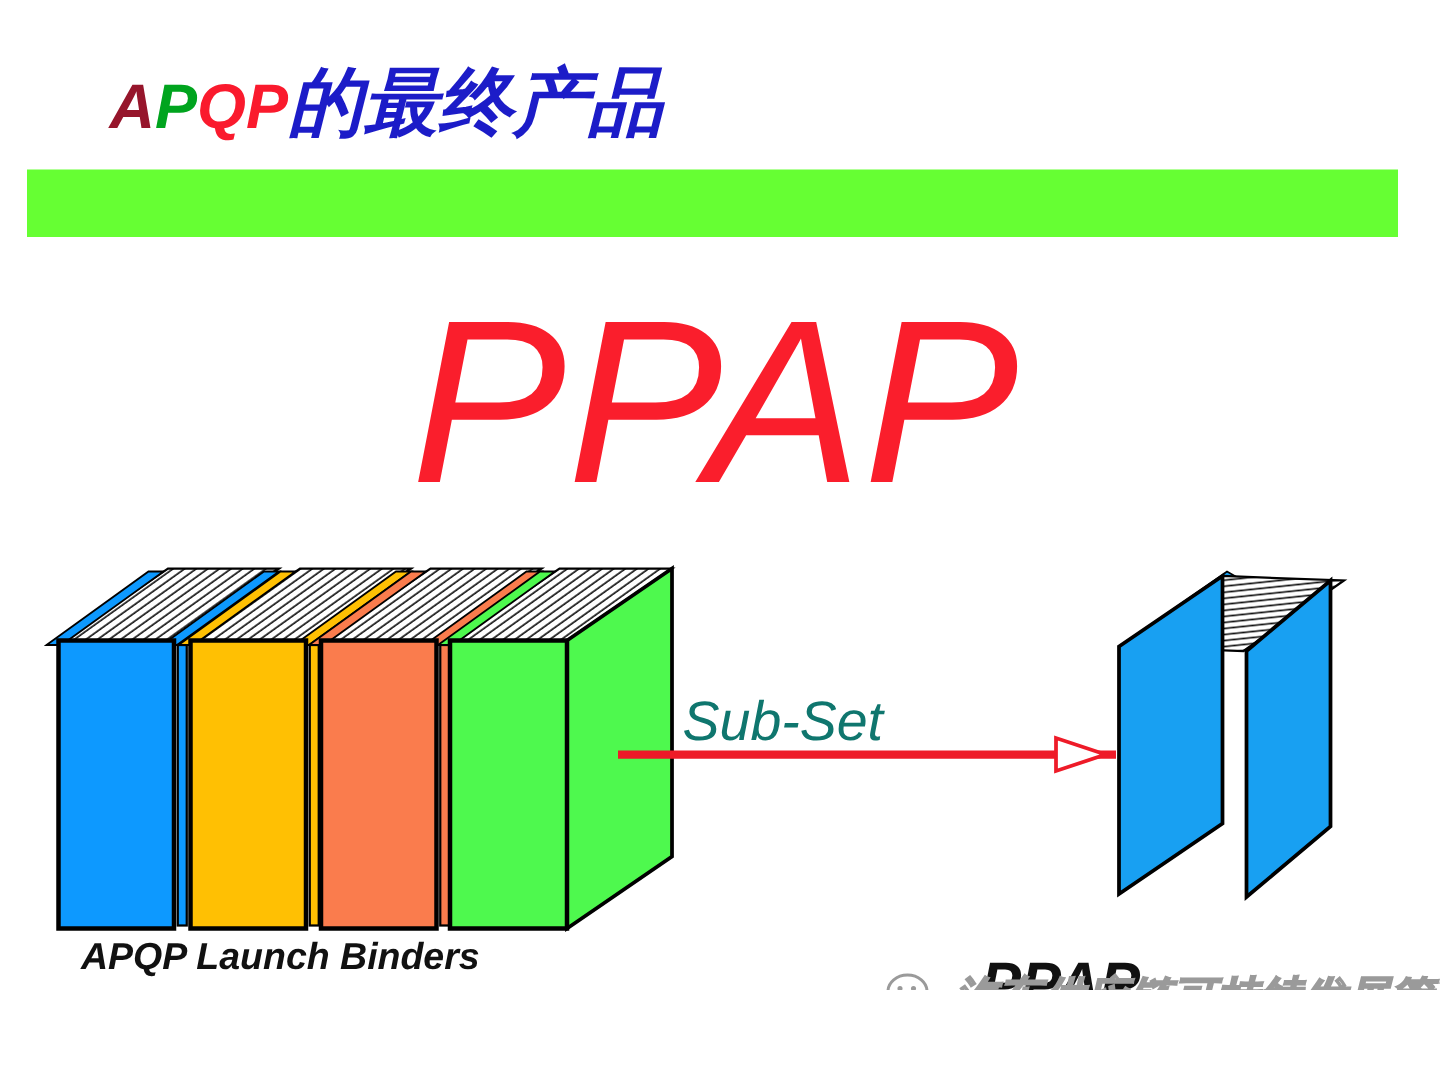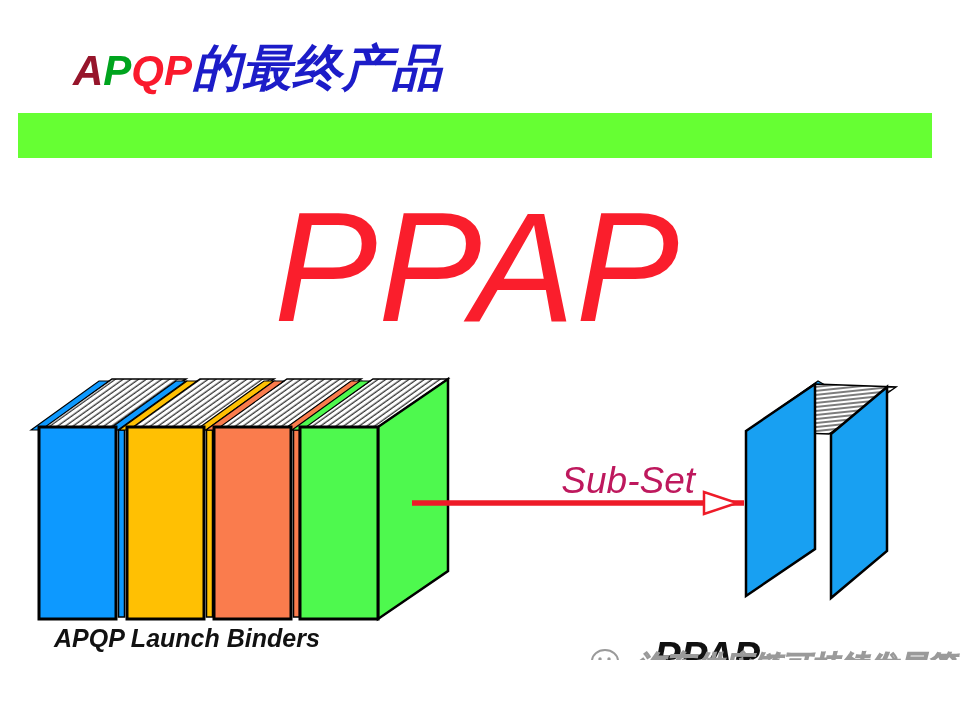--- a/index.html
+++ b/index.html
@@ -18,21 +18,21 @@
   
   .hero{position:absolute;left:0;top:190px;width:954px;text-align:center;
         font-size:155px;font-weight:400;line-height:1;letter-spacing:1px;
         font-family:"Liberation Sans",sans-serif;}
 
   
   .diagram-svg{position:absolute;left:0;top:0;width:960px;height:720px;}
 
   
   .label{position:absolute;color:#111;font-family:"Liberation Sans",sans-serif;line-height:1;}
-  .arrow-label{left:455px;top:462px;width:240px;text-align:right;font-size:37px;font-weight:400;color:#be185d;}
+  .arrow-label{left:455px;top:462px;width:240px;text-align:left;font-size:37px;font-weight:400;color:#0f766e;}
   .left-binders-label{left:54px;top:626px;font-size:25px;font-weight:bold;}
   .right-binder-label{left:654px;top:636px;font-size:40px;font-weight:bold;}
 
   
   .watermark{position:absolute;left:588px;top:648px;display:flex;align-items:center;gap:3px;}
   .watermark-text{font-size:28px;font-weight:bold;letter-spacing:1px;white-space:nowrap;
         font-family:"Liberation Serif",serif;
         -webkit-text-stroke:1.3px;-webkit-text-fill-color:#fff;line-height:36px;}
 
   

